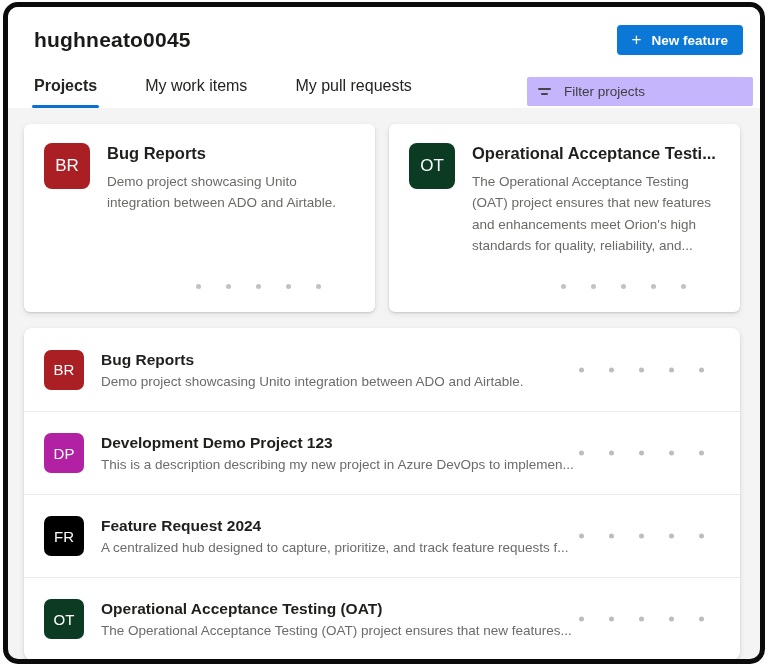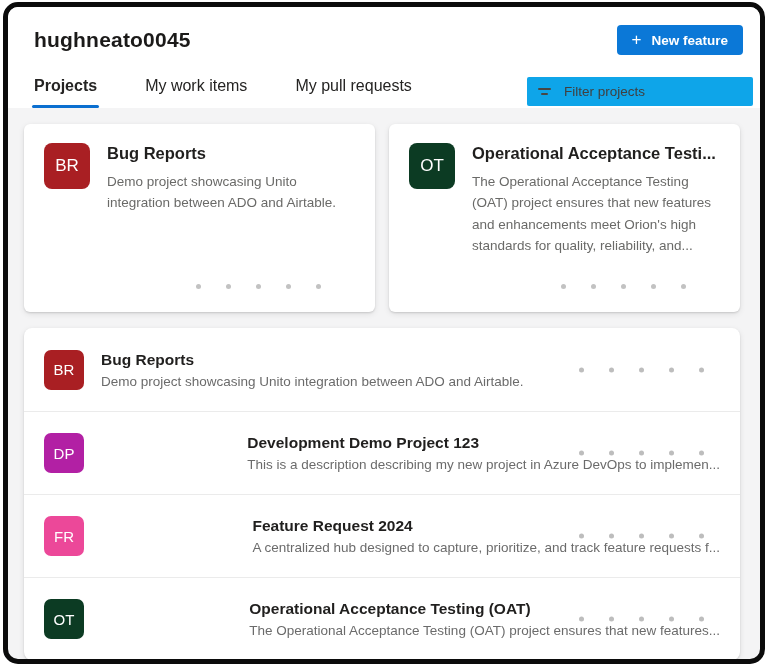--- a/index.html
+++ b/index.html
@@ -44,21 +44,21 @@
     padding:2px 10px 13px;
   }
   .tab.active { font-weight:700; }
   .tab.active::after {
     content:""; position:absolute; left:8px; right:8px; bottom:0;
     height:3px; border-radius:2px; background:#0b6fd0;
   }
   .filter-box {
     display:flex; align-items:center; gap:11px;
     width:226px; height:29px;
-    background:#0ea5e9; border-radius:2px;
+    background:#c4b5fd; border-radius:2px;
     padding:0 10px; margin-top:2px; margin-right:2px;
   }
   .filter-icon { display:flex; flex-direction:column; align-items:center; gap:3.5px; width:14px; }
   .filter-icon i { display:block; height:1.7px; background:#484644; border-radius:1px; }
   .filter-icon i:nth-child(1) { width:13px; }
   .filter-icon i:nth-child(2) { width:7px; }
   .filter-box input {
     flex:1; border:none; outline:none; background:transparent;
     font-family:"Liberation Sans", sans-serif;
     font-size:13.5px; color:#3d3d3d;
@@ -97,21 +97,21 @@
     margin:1px 20px 8px 16px;
     background:#fff; border-radius:8px;
     box-shadow:0 1px 2px rgba(0,0,0,.13), 0 2px 6px rgba(0,0,0,.09);
     overflow:hidden;
   }
   .row {
     position:relative; cursor:pointer;
     display:flex; align-items:center; gap:17px;
     height:83px; padding:0 20px;
   }
-  .row + .row { border-top:1px solid #ebebeb;justify-content:space-between; }
+  .row + .row { border-top:1px solid #ebebeb; }
   .row .avatar { width:40px; height:40px; font-size:15px; border-radius:7px; }
   .row-text { min-width:0; max-width:478px; }
   .row-title { font-size:15.5px; font-weight:700; color:#201f1e; margin-bottom:5px; white-space:nowrap; overflow:hidden; }
   .row-desc { font-size:13.5px; color:#6b6b6b; white-space:nowrap; overflow:hidden; }
   .row .dots { position:absolute; right:36px; top:50%; transform:translateY(-50%); }
   .row .dots i { background:#bdbdbd; }
 </style>
 </head>
 <body>
 
@@ -203,21 +203,21 @@
         <div class="dots">
           <i></i>
             <i></i>
             <i></i>
             <i></i>
             <i></i>
         </div>
       </div>
 
       <div class="row">
-        <div class="avatar" style="background-color: #ec4899;">FR</div>
+        <div class="avatar" style="background-color: #000000;">FR</div>
         <div class="row-text">
           <div class="row-title">Feature Request 2024</div>
           <div class="row-desc">A centralized hub designed to capture, prioritize, and track feature requests f...</div>
         </div>
         <div class="dots">
           <i></i>
             <i></i>
             <i></i>
             <i></i>
             <i></i>

